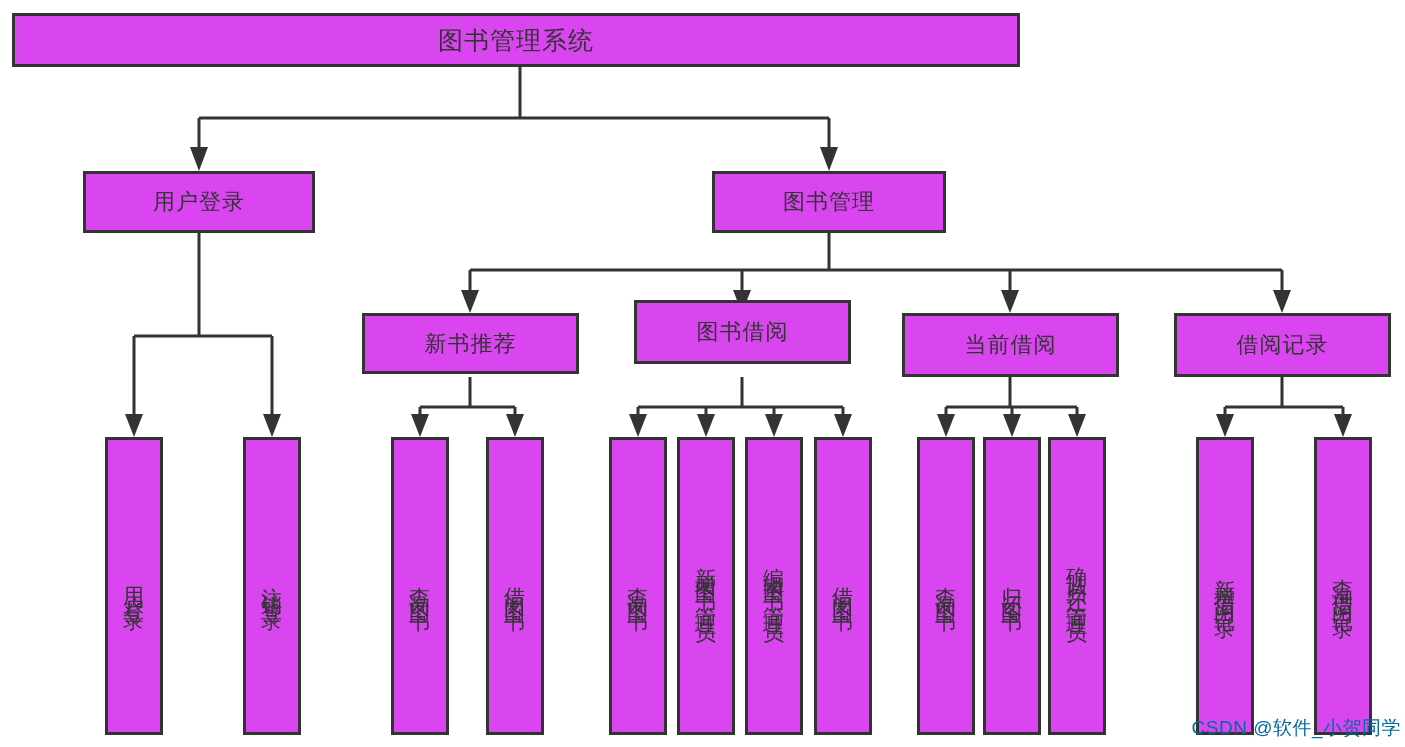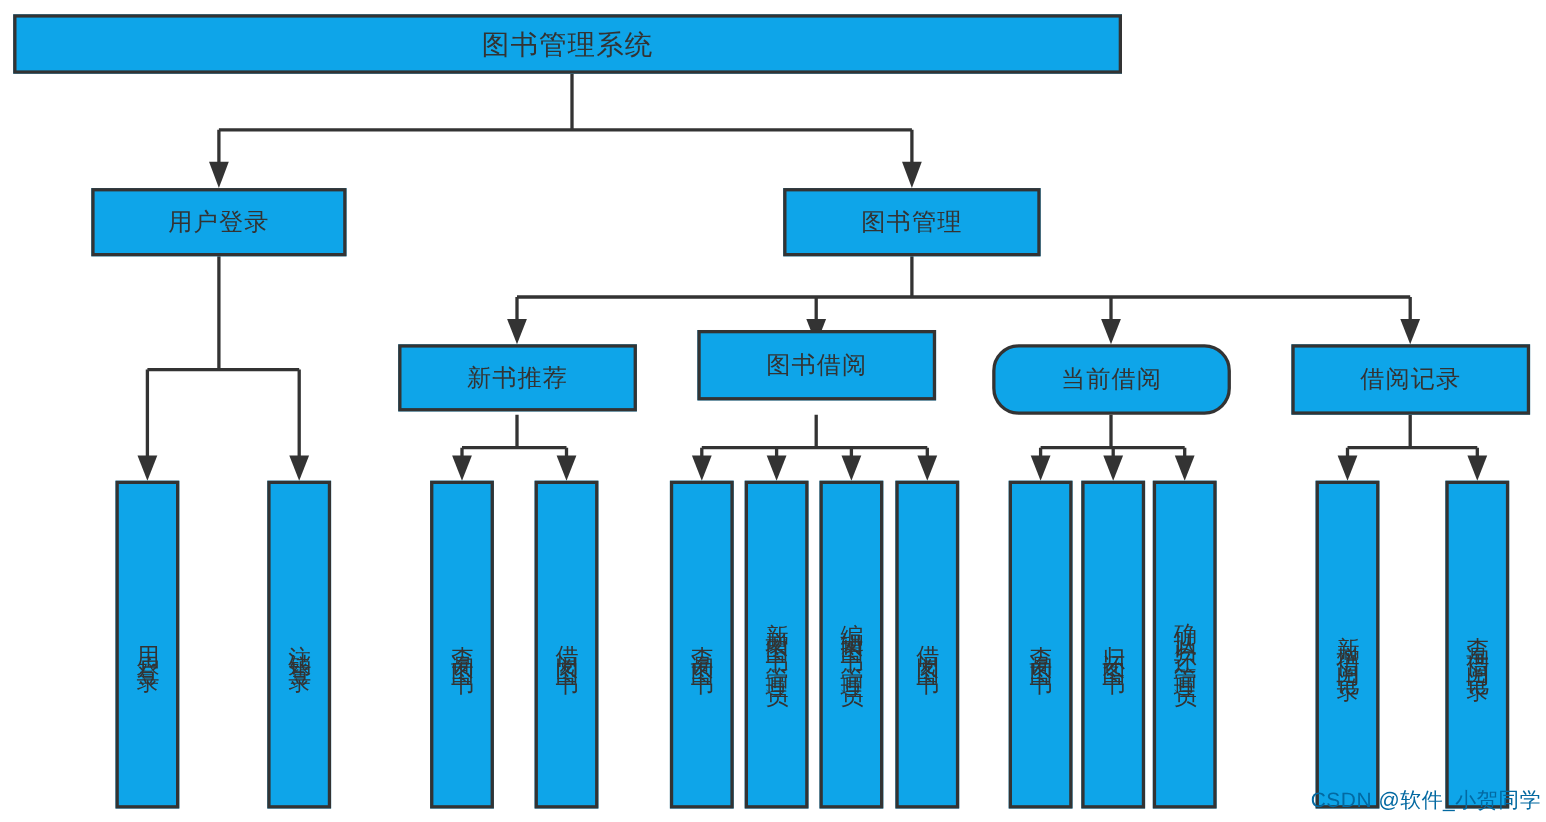--- a/index.html
+++ b/index.html
@@ -20,21 +20,21 @@
     left: 0;
     top: 0;
     width: 1405px;
     height: 747px;
     pointer-events: none;
   }
   .node {
     position: absolute;
     box-sizing: border-box;
     border: 3px solid #333333;
-    background: #0ea5e9;
+    background: #d946ef;
     display: flex;
     align-items: center;
     justify-content: center;
     color: #333333;
   }
   .node.root  { border-width: 3px; font-size: 25px; letter-spacing: 1px; }
   .node.lvl2  { font-size: 22px; letter-spacing: 1px; }
   .node.lvl3  { font-size: 22px; letter-spacing: 1px; }
   .node.leaf  { font-size: 21px; }
   .vtext {
@@ -133,21 +133,21 @@
   <div class="node lvl2" style="left:712px; top:171px; width:234px; height:62px;align-items:center;">
     <span>图书管理</span>
   </div>
 
   <div class="node lvl3" style="left:362px; top:313px; width:217px; height:61px;">
     <span>新书推荐</span>
   </div>
   <div class="node lvl3" style="left:634px; top:300px; width:217px; height:64px;">
     <span>图书借阅</span>
   </div>
-  <div class="node lvl3" style="left:902px; top:313px; width:217px; height:64px;border-radius:24px;">
+  <div class="node lvl3" style="left:902px; top:313px; width:217px; height:64px;">
     <span>当前借阅</span>
   </div>
   <div class="node lvl3" style="left:1174px; top:313px; width:217px; height:64px;">
     <span>借阅记录</span>
   </div>
 
   <div class="node leaf" style="left:105px; top:437px; width:58px; height:298px;">
     <span class="vtext">用户登录</span>
   </div>
   <div class="node leaf" style="left:243px; top:437px; width:58px; height:298px;">

